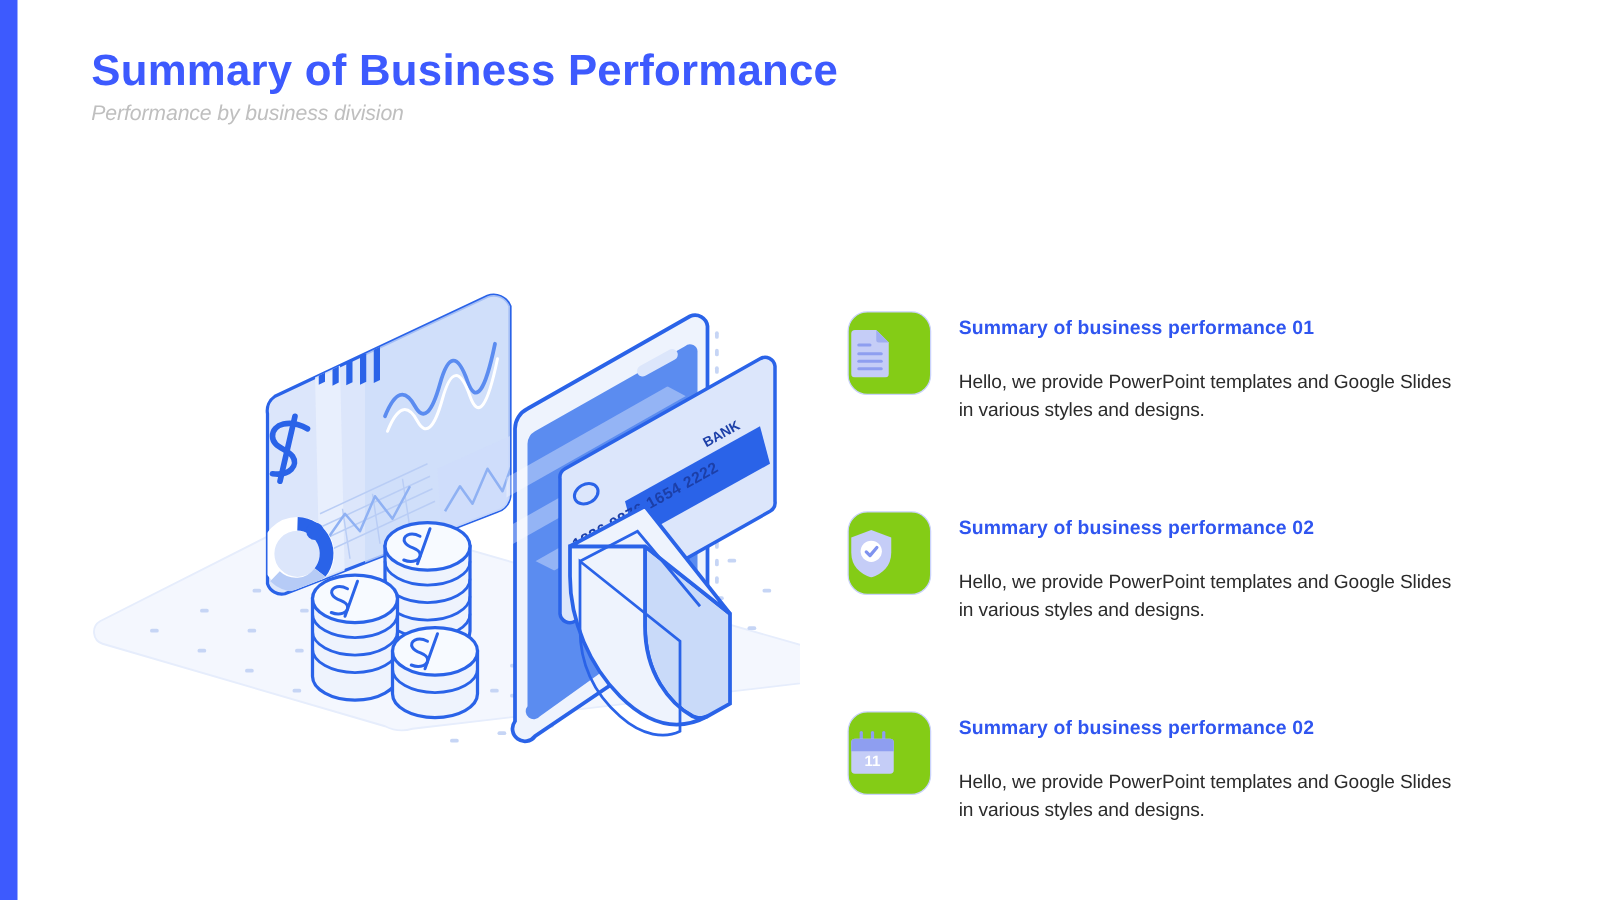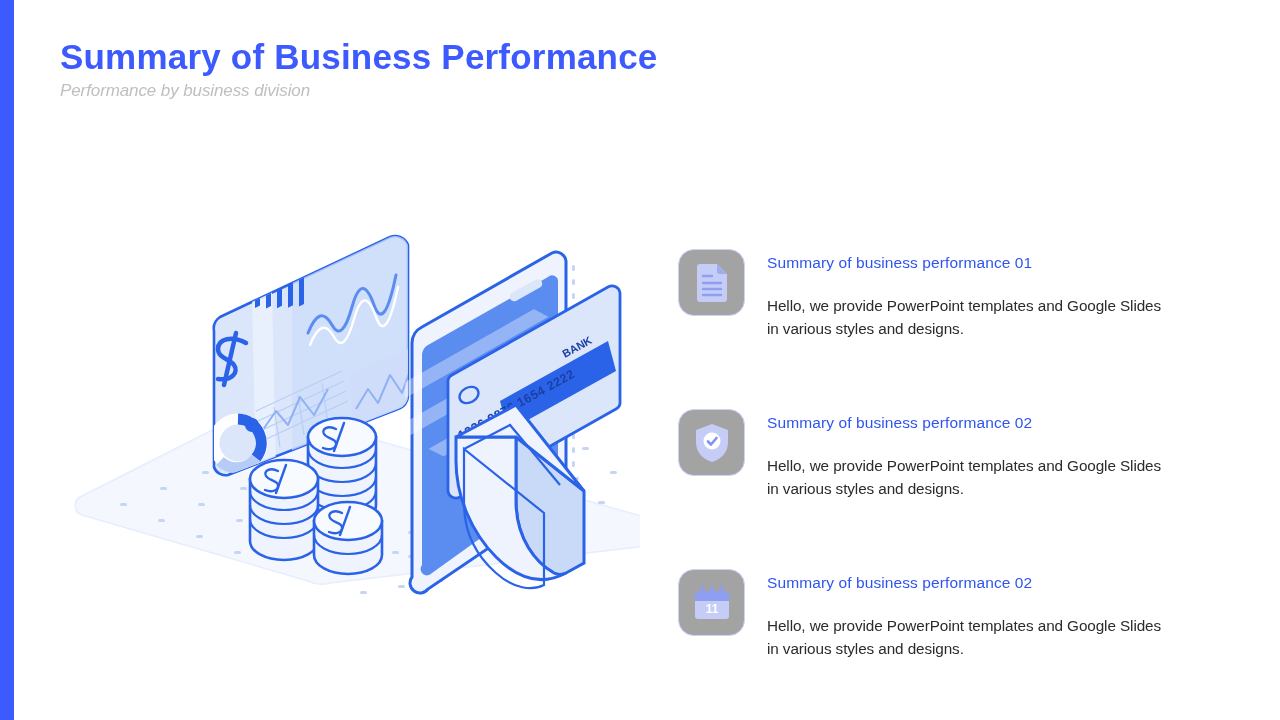--- a/index.html
+++ b/index.html
@@ -18,21 +18,21 @@
   }
   .accent-bar {
     position: absolute;
     left: 0; top: 0;
     width: 14px;
     height: 720px;
     background: #3d5afe;
   }
   .header {
     position: absolute;
-    left: 60px;
+    left: 73px;
     top: 34px;
     width: 760px;
   }
   .title {
     font-size: 35px;
     font-weight: bold;
     color: #3d5afe;
     letter-spacing: 0.2px;
     line-height: 46px;
     white-space: nowrap;
@@ -70,33 +70,33 @@
     align-items: flex-start;
     margin-bottom: 69px;
   }
   .feature-item:last-child { margin-bottom: 0; }
   .icon-box {
     flex: 0 0 auto;
     width: 67px;
     height: 67px;
     border: 1px solid #c9d2fb;
     border-radius: 16px;
-    background: #a3a3a3;
+    background: #84cc16;
     display: flex;
     align-items: center;
-    justify-content: center;
+    justify-content: flex-start;
   }
   .feature-text {
     margin-left: 22px;
     padding-top: 4px;
     width: 400px;
   }
   .feature-title {
     font-size: 15.5px;
-    font-weight: normal;
+    font-weight: bold;
     color: #2f55f0;
     letter-spacing: 0.1px;
     line-height: 20px;
     white-space: nowrap;
   }
   .feature-body {
     margin-top: 21px;
     font-size: 15.3px;
     color: #2b2b2b;
     line-height: 23px;

